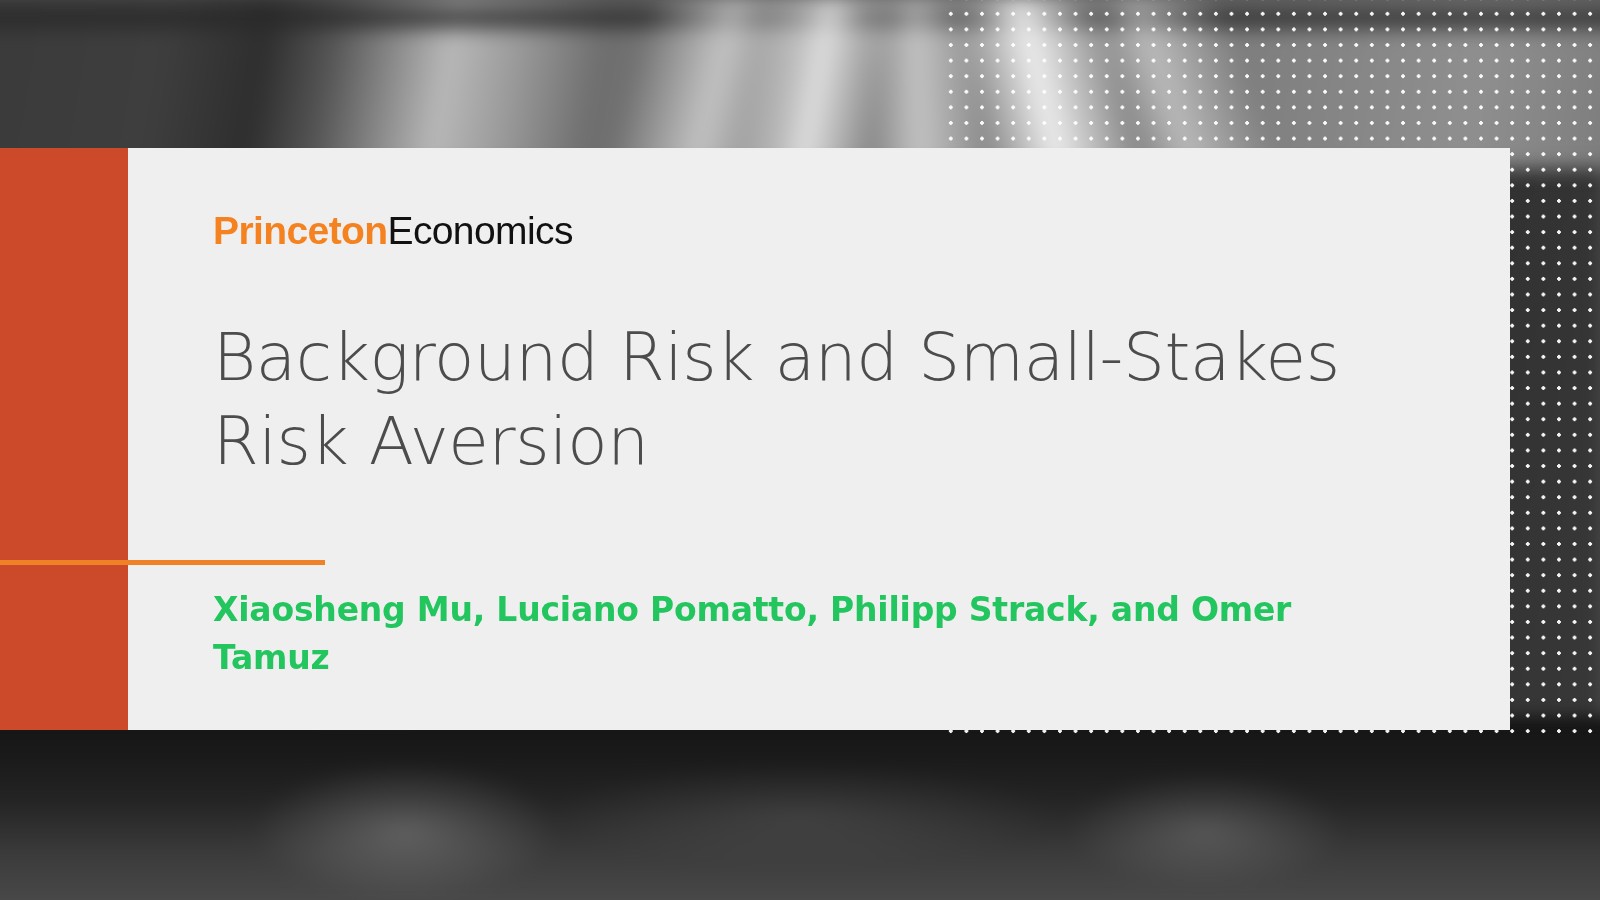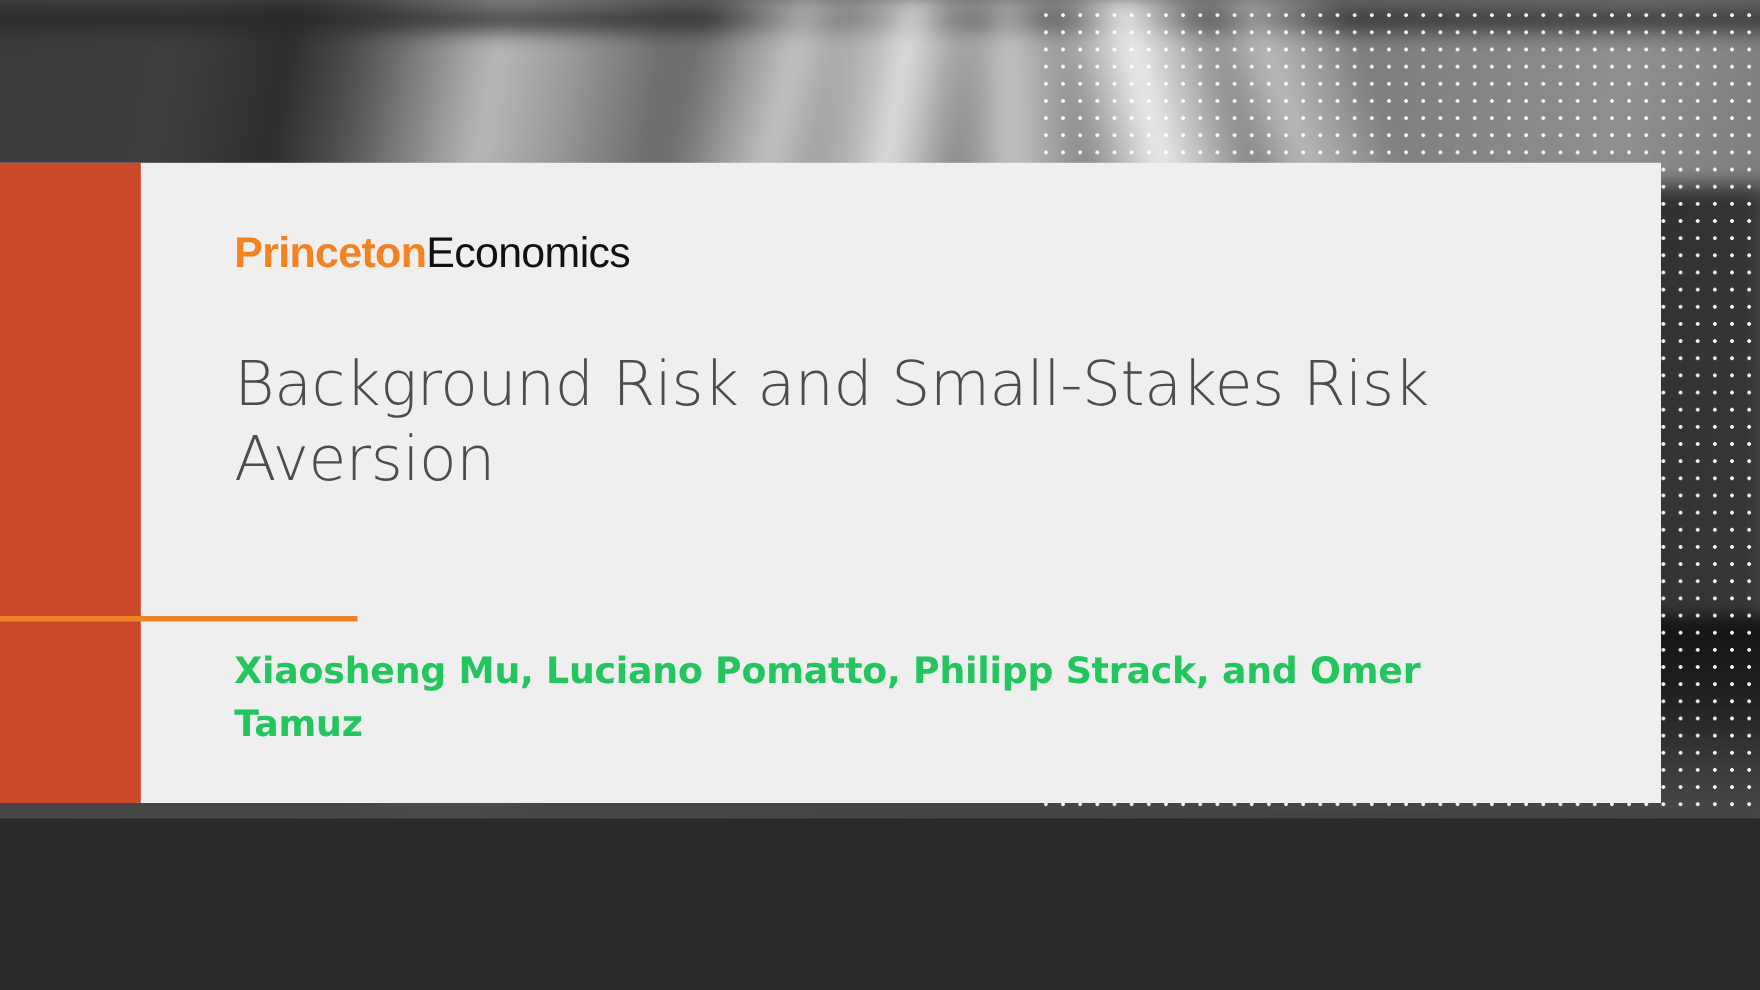--- a/index.html
+++ b/index.html
@@ -6,21 +6,21 @@
   * { margin:0; padding:0; box-sizing:border-box; }
   html, body {
     width:1600px; height:900px;
     overflow:hidden;
     background:#2a2a2a;
     font-family:"DejaVu Sans", sans-serif;
   }
 
   #slide {
     position:relative;
-    width:1600px; height:744px;
+    width:1600px; height:900px;
     overflow:hidden;
   }
 
   
   .bg-photo {
     position:absolute; inset:0;
     background-color:#4a4a4a;
     overflow:hidden;
   }
 
@@ -124,22 +124,22 @@
     font-weight:400;
   }
 
   
   .slide-title {
     position:absolute;
     left:213px; top:316px;
     width:1180px;
     font-family:"DejaVu Sans", sans-serif;
     font-weight:300;
-    font-size:56px;
-    line-height:68px;
+    font-size:66px;
+    line-height:84px;
     color:#4c4c4c;
     letter-spacing:-0.4px;
     z-index:4;
   }
 
   
   .authors {
     position:absolute;
     left:213px; top:586px;
     width:1100px;

